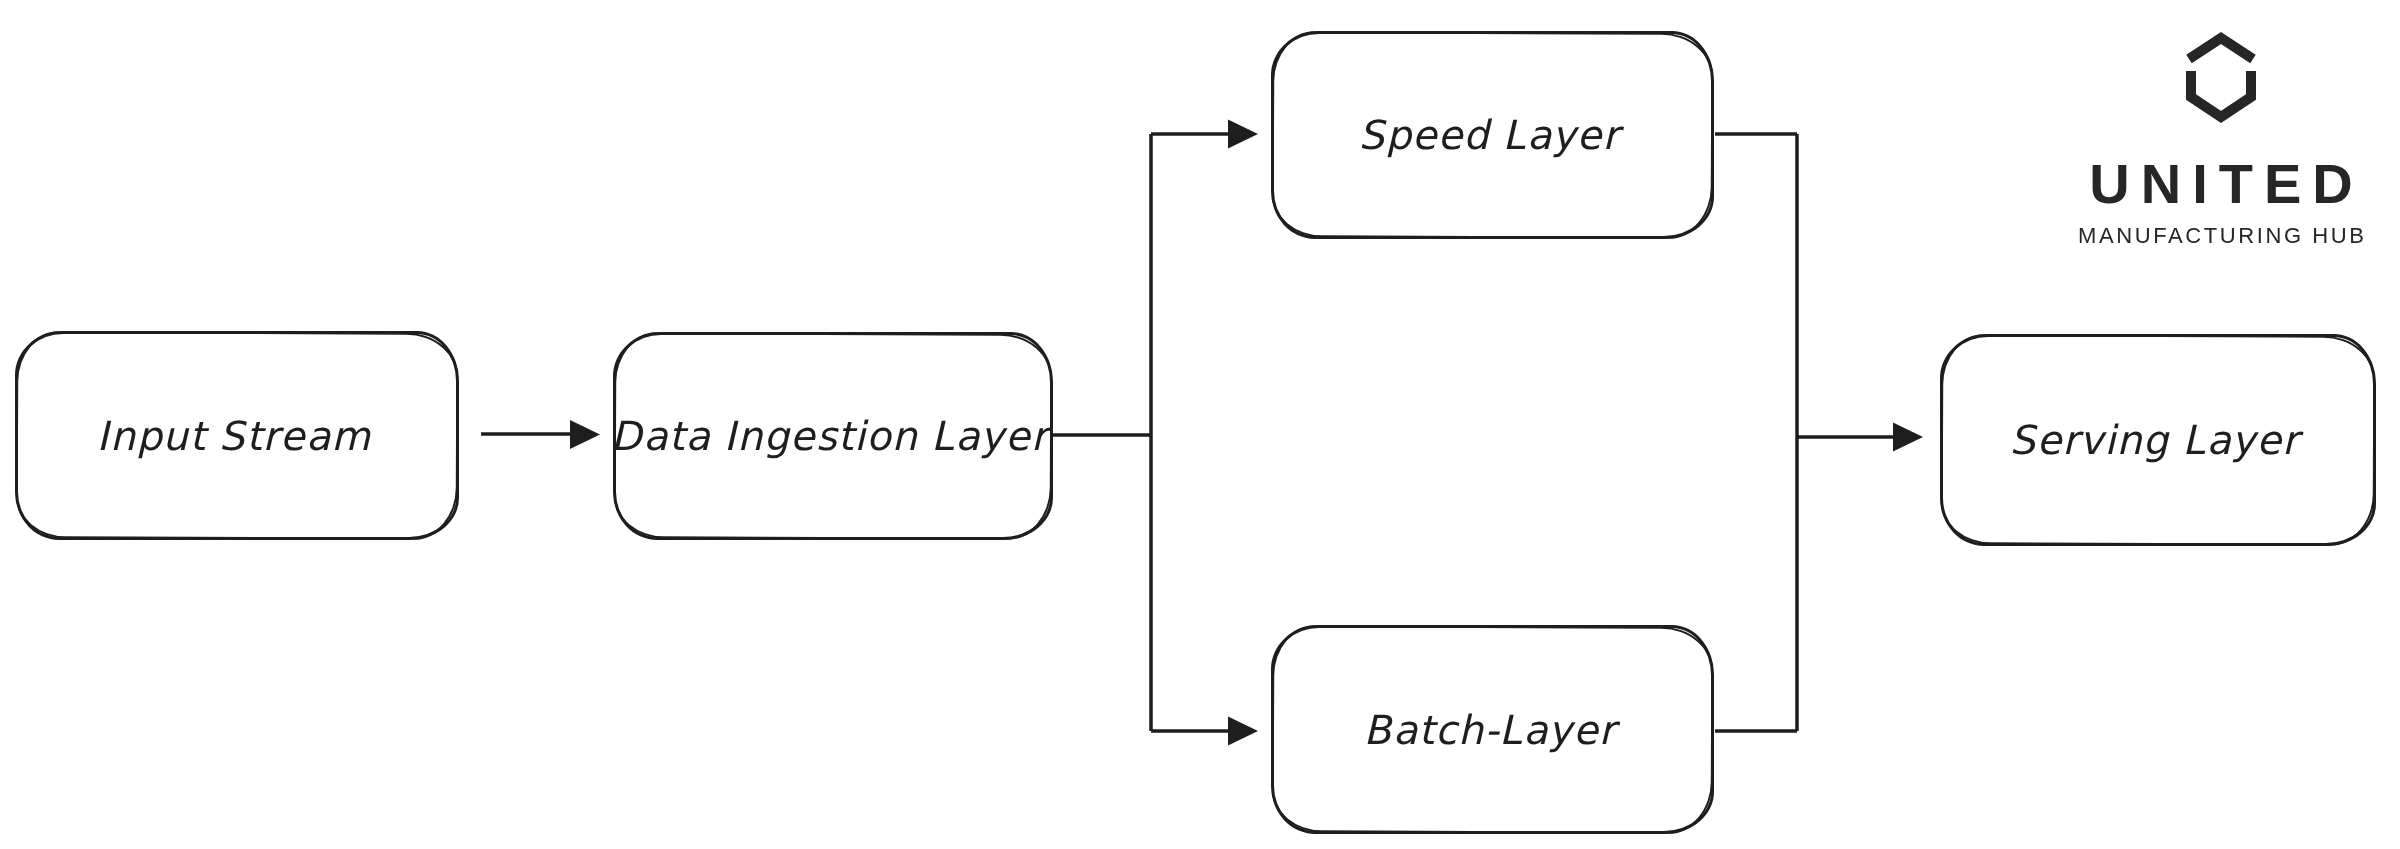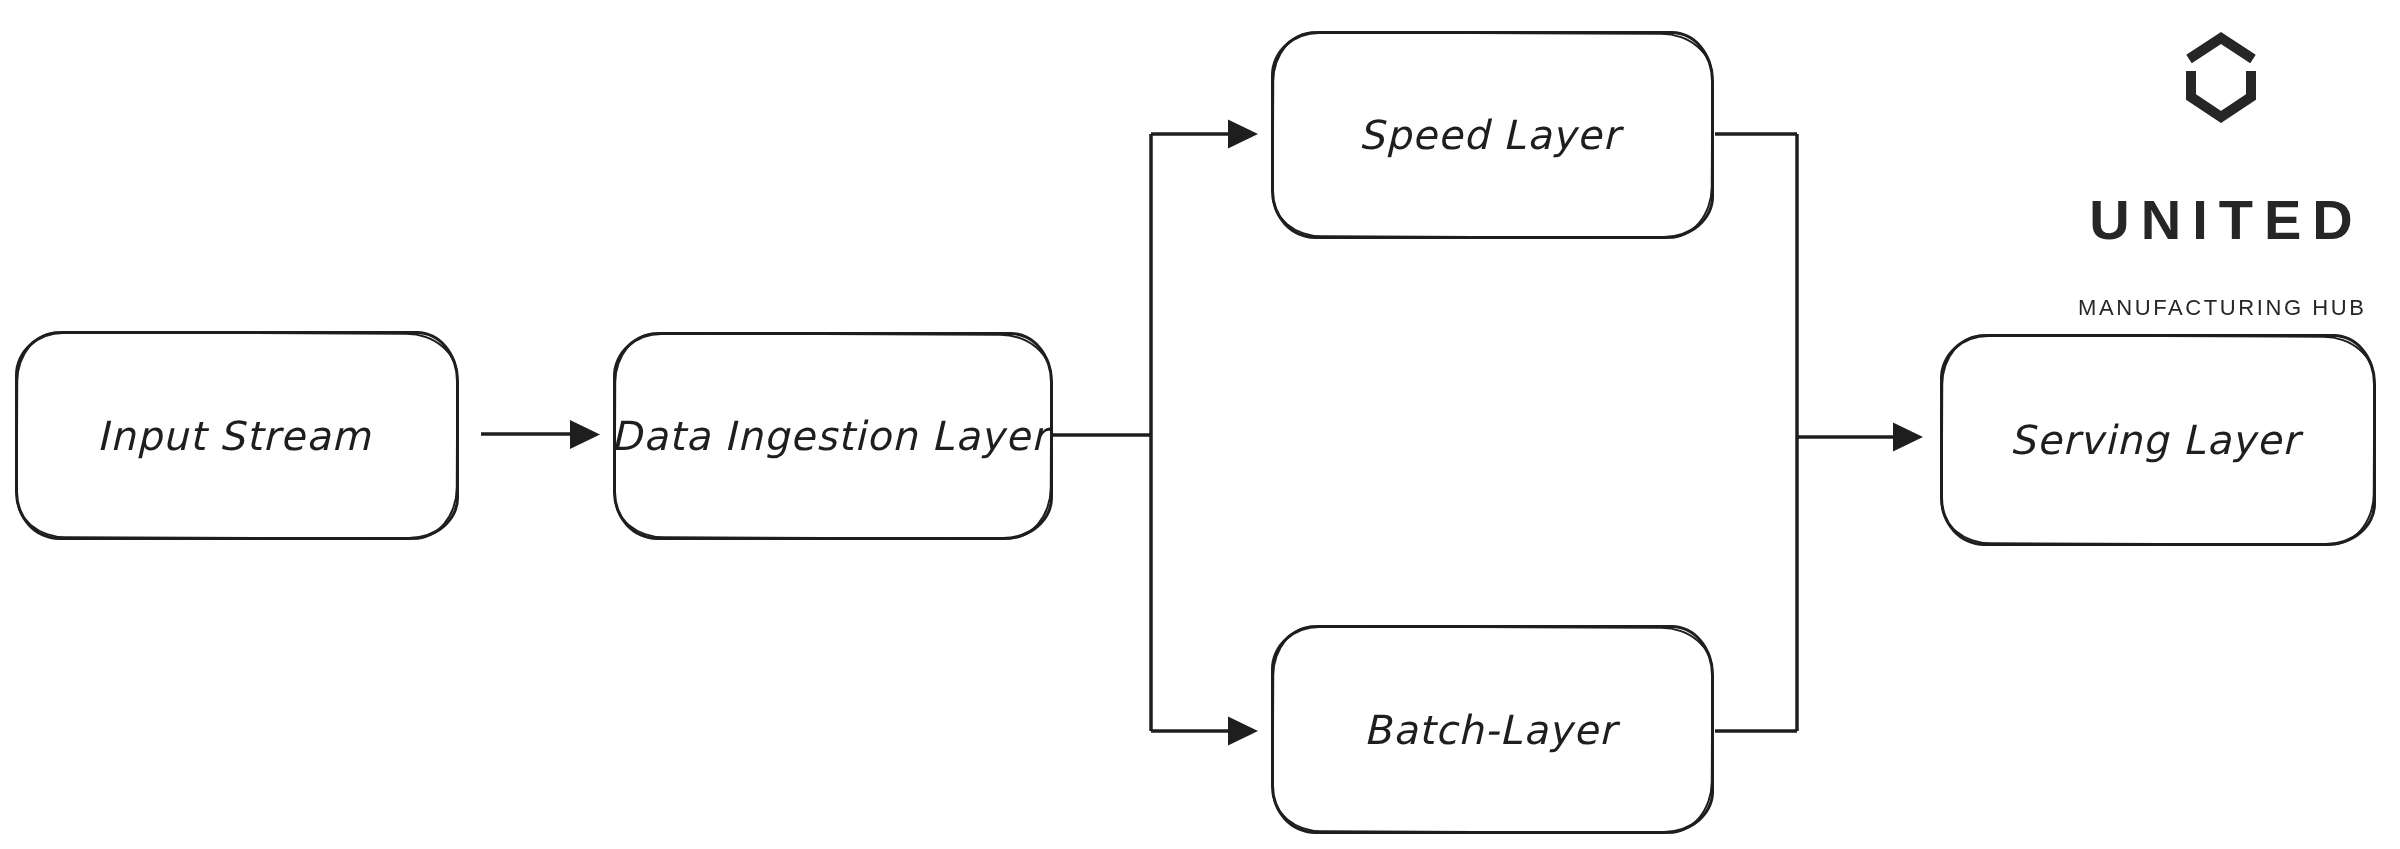--- a/index.html
+++ b/index.html
@@ -71,21 +71,20 @@
 
   
   #logo {
     position: absolute;
     left: 2084px;
     top: 28px;
     width: 274px;
     display: flex;
     flex-direction: column;
     align-items: center;
-    gap: 36px;
   }
   #logo-hex {
     width: 74px;
     height: 96px;
   }
   #logo-brand {
     margin-top: 32px;
     font-family: "Liberation Sans", sans-serif;
     font-weight: 700;
     font-size: 56px;

